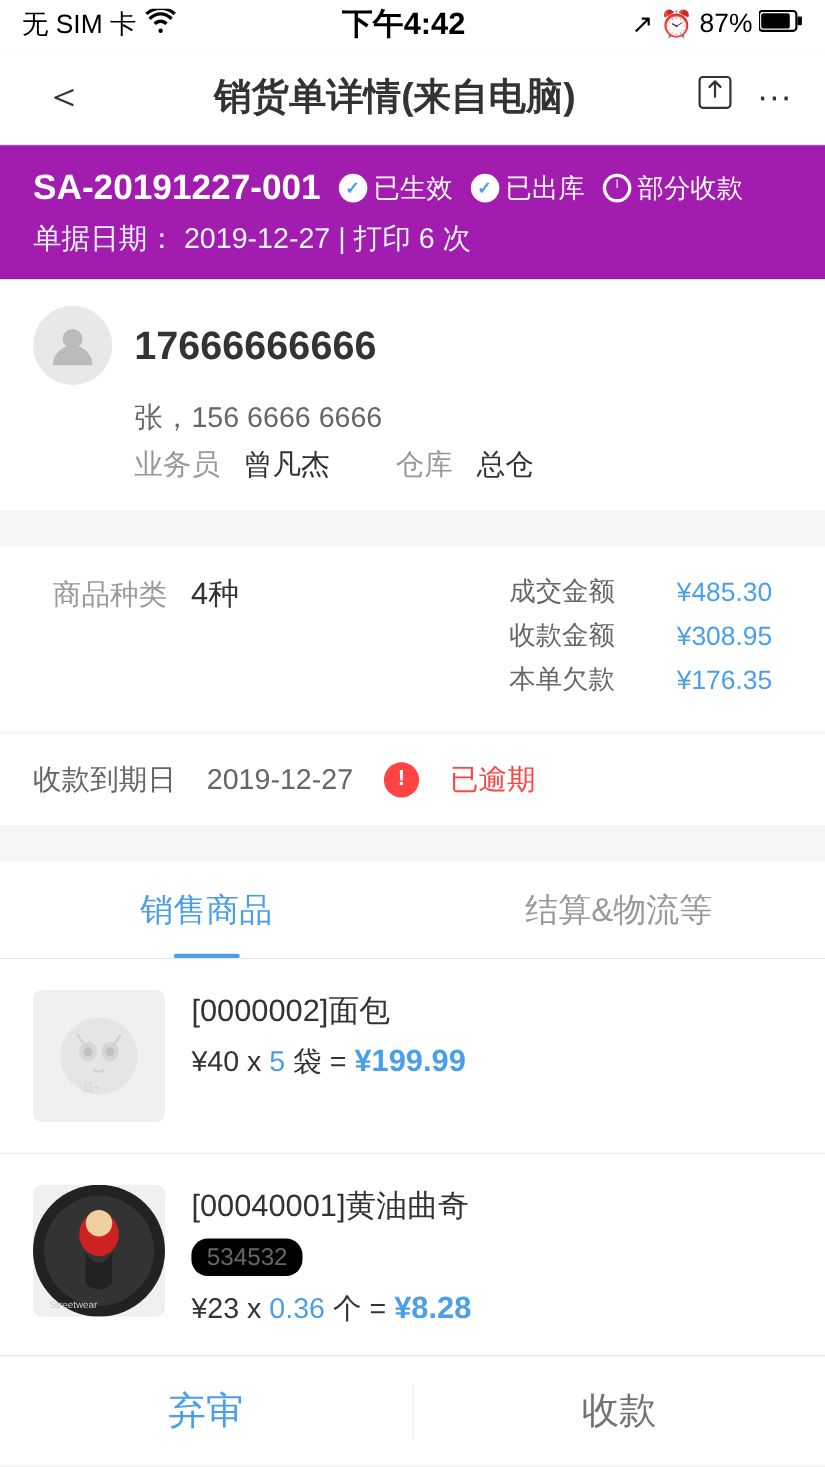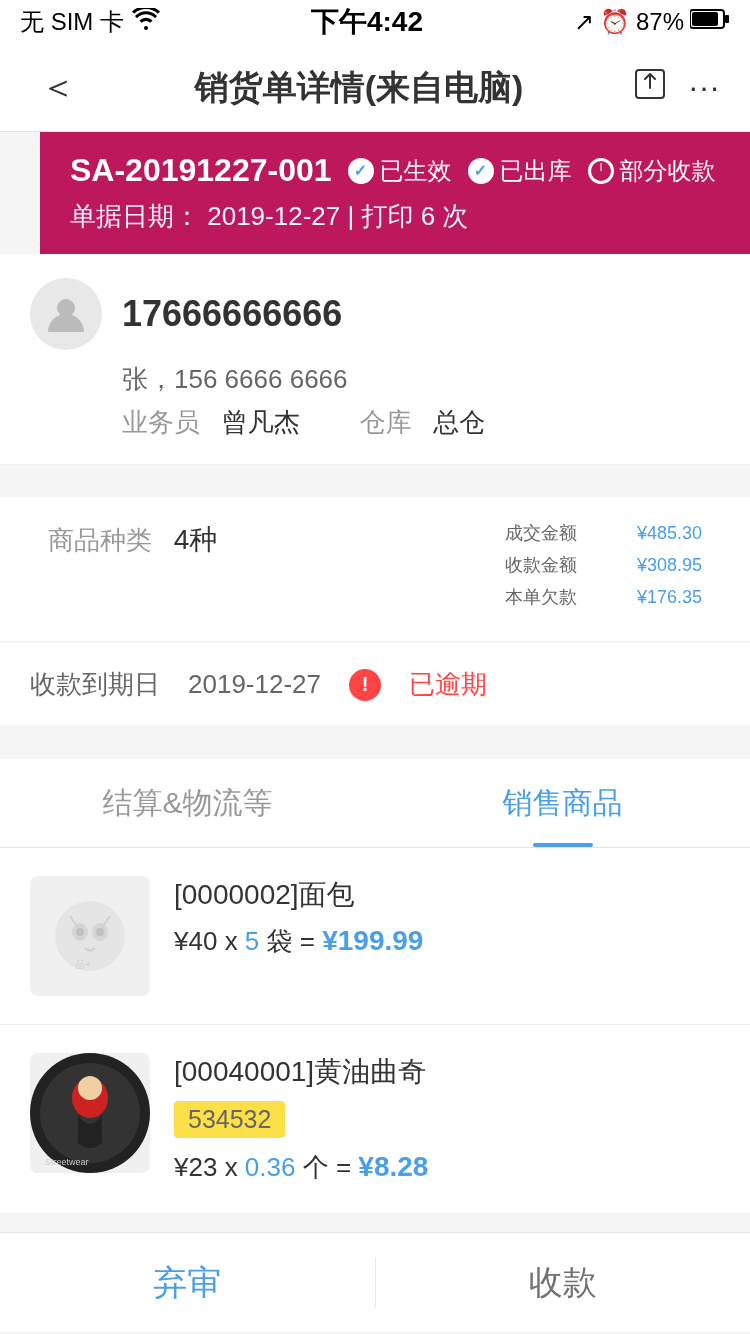--- a/index.html
+++ b/index.html
@@ -55,23 +55,22 @@
       gap: 20px;
     }
     .nav-icon {
       font-size: 32px;
       color: #333;
       cursor: pointer;
     }
 
     
     .order-banner {
-      background: #be185d;
+      background: #a21caf;
       padding: 20px 30px;
-      margin-left: 40px;
     }
     .banner-row1 {
       display: flex;
       align-items: center;
       gap: 16px;
       flex-wrap: wrap;
       margin-bottom: 10px;
     }
     .order-id {
       font-size: 32px;
@@ -178,24 +177,24 @@
       display: flex;
       justify-content: space-between;
       align-items: flex-start;
     }
     .stats-left { font-size: 26px; color: #666; }
     .stats-left .count { font-size: 28px; color: #333; font-weight: 500; }
     .stats-right { text-align: right; }
     .stat-row {
       display: flex;
       justify-content: flex-end;
-      align-items: center;
-      gap: 5px;
+      align-items: flex-end;
+      gap: 23px;
       margin-bottom: 8px;
-      font-size: 18px;
+      font-size: 24px;
     }
     .stat-label { color: #666; }
     .stat-value { color: #4a9fe8; font-weight: 500; min-width: 120px; text-align: right; }
 
     
     .due-section {
       background: #fff;
       padding: 24px 30px;
       margin-top: 2px;
       display: flex;
@@ -282,25 +281,25 @@
     }
     .product-info { flex: 1; }
     .product-name {
       font-size: 28px;
       color: #333;
       margin-bottom: 10px;
       font-weight: 500;
     }
     .product-tag {
       display: inline-block;
-      background: #fde047;
+      background: #000000;
       color: #666;
-      font-size: 25px;
+      font-size: 22px;
       padding: 4px 14px;
-      border-radius: 4px;
+      border-radius: 15px;
       margin-bottom: 12px;
     }
     .product-price {
       font-size: 26px;
       color: #333;
     }
     .price-highlight { color: #4a9fe8; font-weight: 500; }
     .price-total { color: #4a9fe8; font-size: 28px; font-weight: 600; }
 
     
@@ -460,26 +459,26 @@
   <span>收款到期日</span>
   <span>2019-12-27</span>
   <span class="overdue-badge">!</span>
   <span class="overdue-text">已逾期</span>
 </div>
 
 <div class="section-divider"></div>
 
 <div class="tabs-section">
   <div class="tabs-bar">
-    <div class="tab-item inactive">
-      <span>结算&amp;物流等</span>
-    </div>
     <div class="tab-item active">
       <span>销售商品</span>
       <div class="tab-underline"></div>
+    </div>
+    <div class="tab-item inactive">
+      <span>结算&amp;物流等</span>
     </div>
   </div>
 
   <div class="products-section">
 
     <div class="product-item">
       <div class="product-thumb">
         <div class="product-thumb-placeholder">
 
           <svg width="80" height="80" viewBox="0 0 80 80" fill="none" class="owl-icon">

